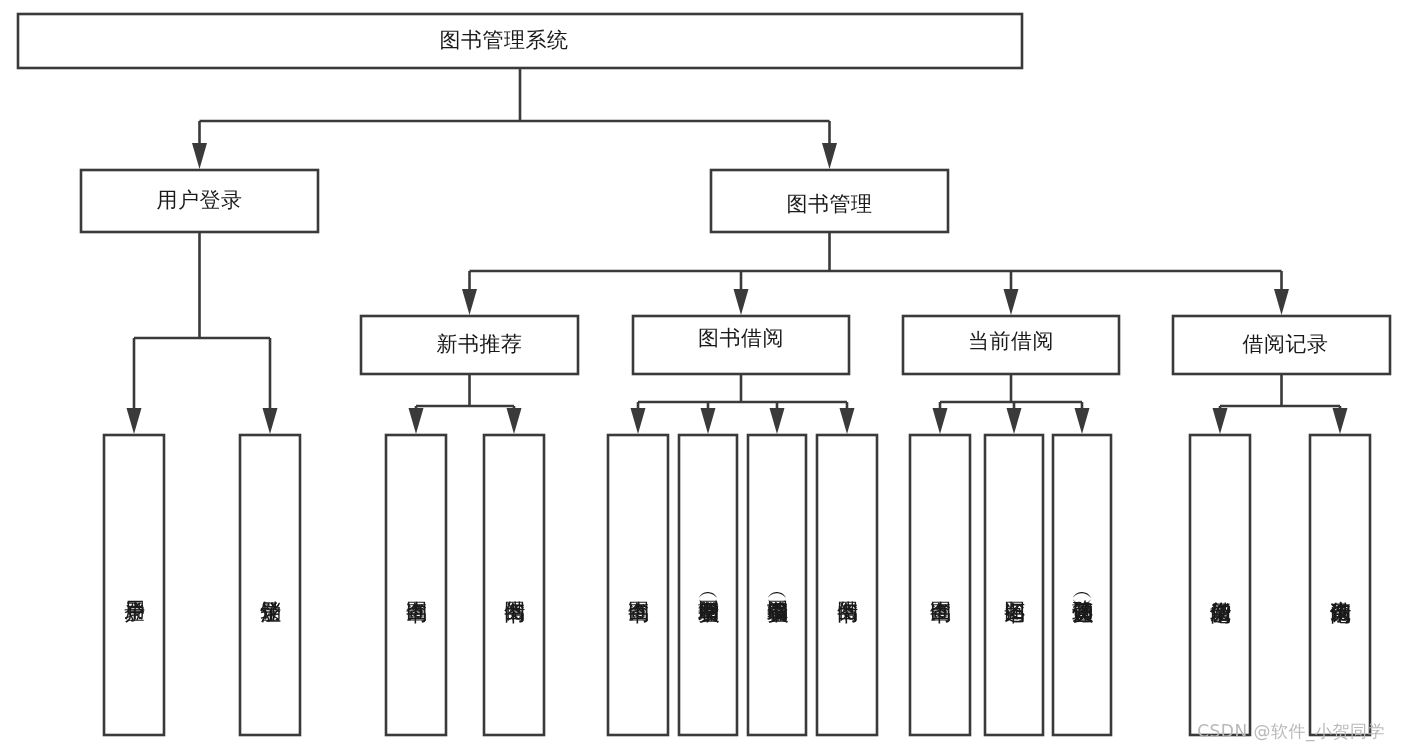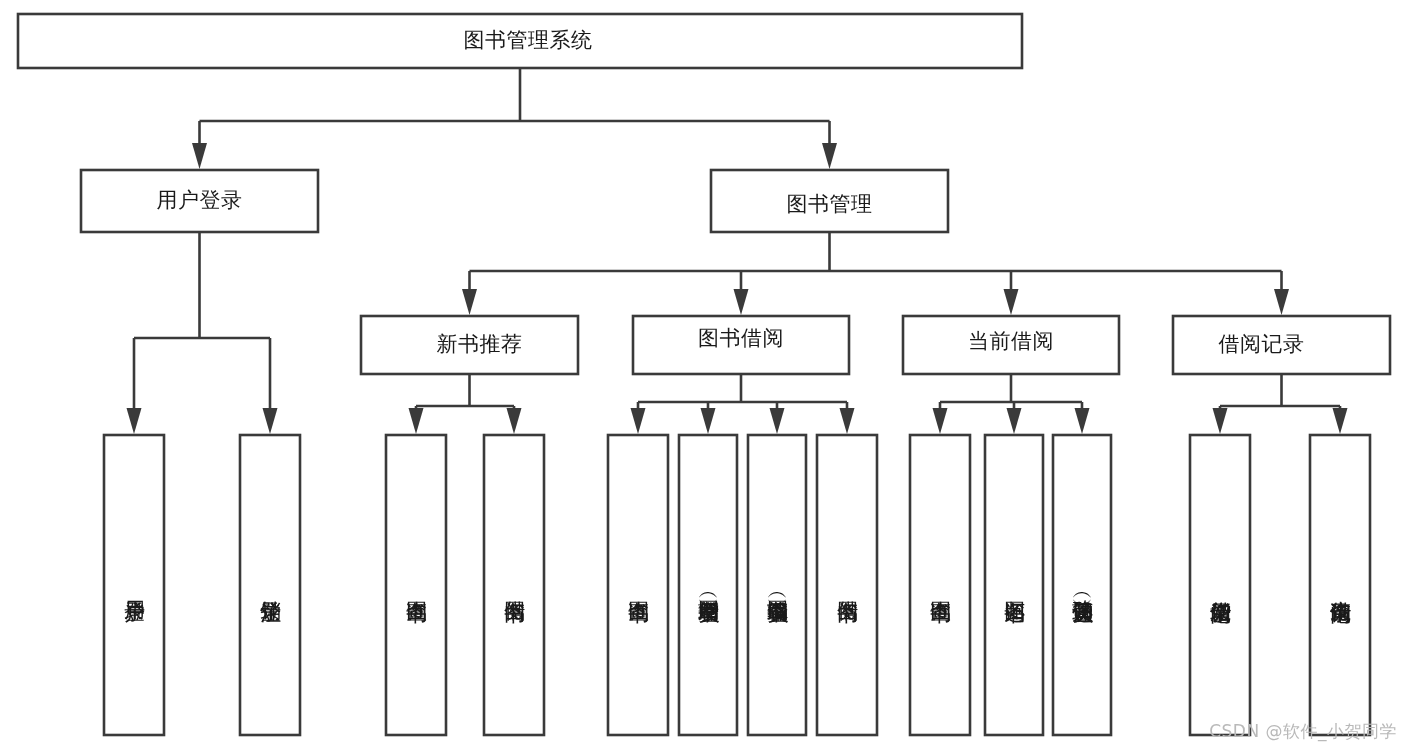--- a/index.html
+++ b/index.html
@@ -63,21 +63,21 @@
     line-height: 1.22;
     letter-spacing: 0.5px;
     writing-mode: vertical-rl;
     text-orientation: upright;
     -webkit-writing-mode: vertical-rl;
     pointer-events: none;
     overflow: visible;
   }
   .watermark {
     position: absolute;
-    right: 8px;
+    right: 20px;
     bottom: 4px;
     font-size: 17px;
     color: #b9b9b9;
     letter-spacing: 0.5px;
     white-space: nowrap;
     pointer-events: none;
   }
 </style>
 </head>
 <body>
@@ -167,27 +167,27 @@
       <rect x="748" y="435" width="58" height="300" class="node-rect" rx="0"></rect>
       <rect x="817" y="435" width="60" height="300" class="node-rect" rx="0"></rect>
       <rect x="910" y="435" width="60" height="300" class="node-rect" rx="0"></rect>
       <rect x="985" y="435" width="58" height="300" class="node-rect" rx="0"></rect>
       <rect x="1053" y="435" width="58" height="300" class="node-rect" rx="0"></rect>
       <rect x="1190" y="435" width="60" height="300" class="node-rect" rx="0"></rect>
       <rect x="1310" y="435" width="60" height="300" class="node-rect" rx="0"></rect>
     </svg>
 
   <div id="label-layer">
-      <div class="node-label-h" style="left: 26px; top: 14px; width: 1004px; height: 54px;">图书管理系统</div>
+      <div class="node-label-h" style="left: 2px; top: 14px; width: 1004px; height: 54px;">图书管理系统</div>
       <div class="node-label-h" style="left: 81px; top: 170px; width: 237px; height: 62px;">用户登录</div>
       <div class="node-label-h" style="left: 711px; top: 170px; width: 237px; height: 70px;">图书管理</div>
       <div class="node-label-h" style="left: 361px; top: 316px; width: 217px; height: 58px; margin-left: 10px;">新书推荐</div>
       <div class="node-label-h" style="left: 633px; top: 316px; width: 216px; height: 45px;">图书借阅</div>
       <div class="node-label-h" style="left: 903px; top: 316px; width: 216px; height: 52px;">当前借阅</div>
-      <div class="node-label-h" style="left: 1173px; top: 316px; width: 177px; height: 58px;">借阅记录</div>
+      <div class="node-label-h" style="left: 1173px; top: 316px; width: 177px; height: 58px; padding-left: 24px;">借阅记录</div>
       <div class="node-label-v" style="left: 104px; top: 435px; width: 60px; height: 300px;">用户登录</div>
       <div class="node-label-v" style="left: 240px; top: 435px; width: 60px; height: 300px;">注销登录</div>
       <div class="node-label-v" style="left: 386px; top: 435px; width: 60px; height: 300px;">查询图书</div>
       <div class="node-label-v" style="left: 484px; top: 435px; width: 60px; height: 300px;">借阅图书</div>
       <div class="node-label-v" style="left: 608px; top: 435px; width: 60px; height: 300px;">查询图书</div>
       <div class="node-label-v" style="left: 679px; top: 435px; width: 58px; height: 300px;">新增图书（管理员）</div>
       <div class="node-label-v" style="left: 748px; top: 435px; width: 58px; height: 300px;">编辑图书（管理员）</div>
       <div class="node-label-v" style="left: 817px; top: 435px; width: 60px; height: 300px;">借阅图书</div>
       <div class="node-label-v" style="left: 910px; top: 435px; width: 60px; height: 300px;">查询图书</div>
       <div class="node-label-v" style="left: 985px; top: 435px; width: 58px; height: 300px;">归还图书</div>

